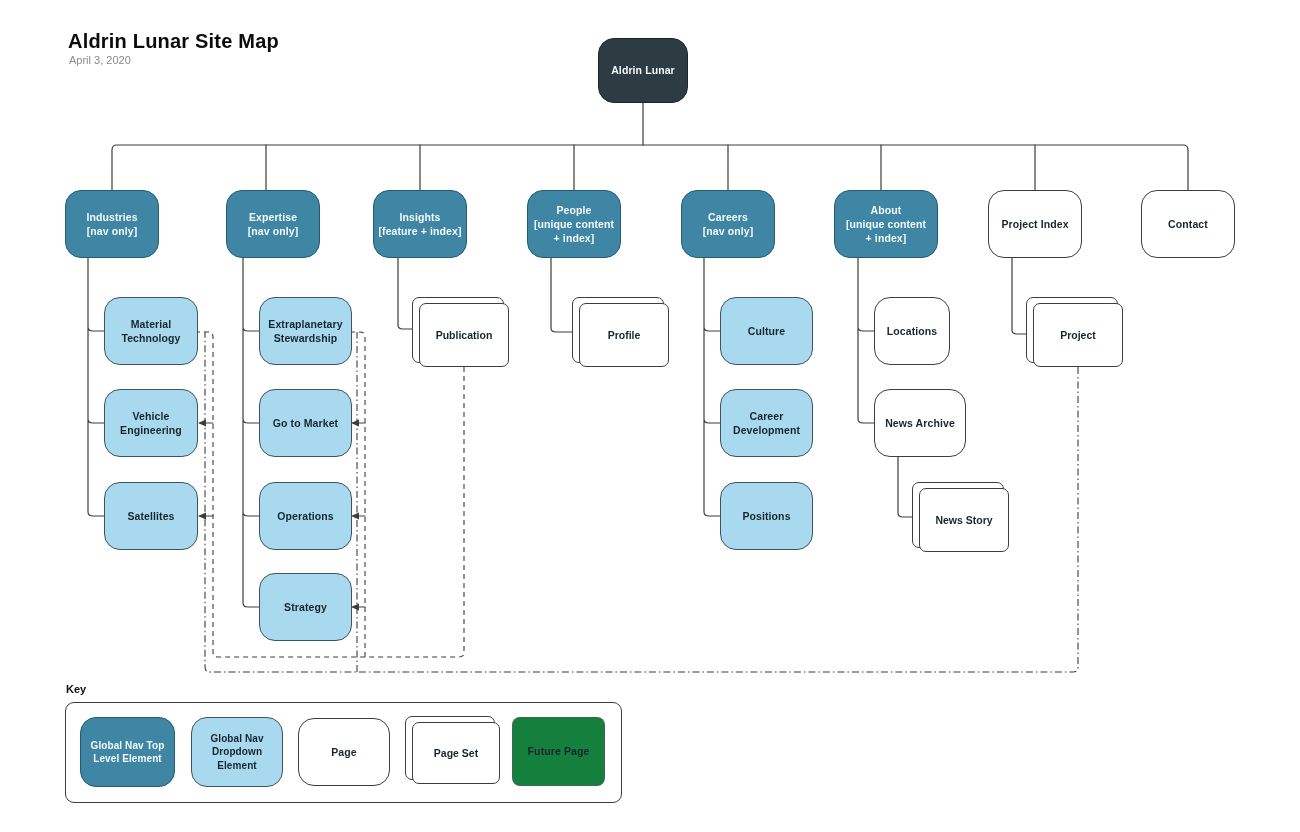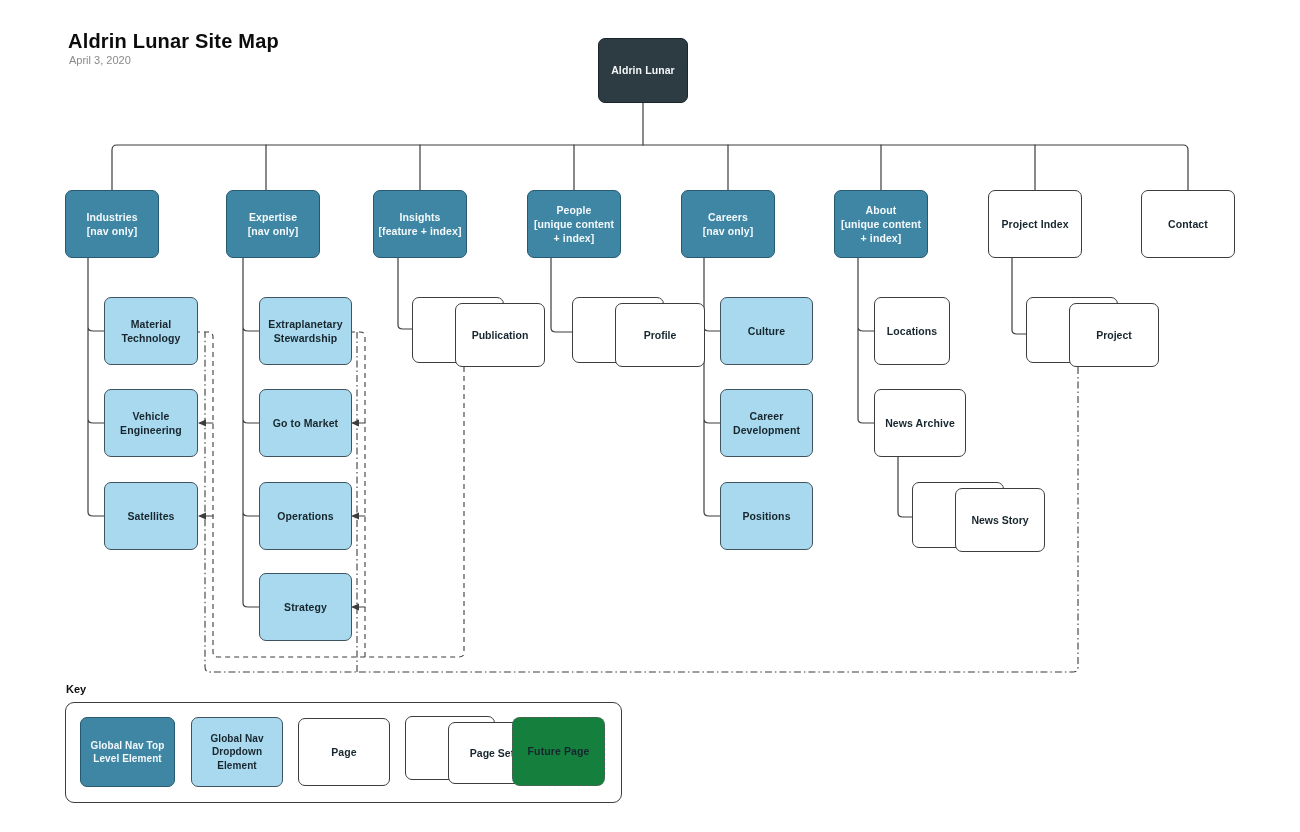--- a/index.html
+++ b/index.html
@@ -3,35 +3,35 @@
 <meta charset="utf-8">
 <style>
   html,body{margin:0;padding:0;background:#ffffff;}
   #canvas{
     position:relative;width:1300px;height:832px;background:#ffffff;overflow:hidden;
     font-family:"Liberation Sans","DejaVu Sans",sans-serif;
   }
   #wires{position:absolute;left:0;top:0;pointer-events:none;}
   .node{
     position:absolute;display:flex;align-items:center;justify-content:center;
-    text-align:center;border-radius:7px;box-sizing:border-box;
+    text-align:center;border-radius:16px;box-sizing:border-box;
     font-size:10.5px;font-weight:700;line-height:1.35;white-space:pre-line;
     padding:3px;letter-spacing:.1px;
   }
   .dark{background:#2d3b43;color:#f4f7f8;border:1px solid #1b262c;}
   .teal{background:#3e86a4;color:#f4f9fb;border:1px solid #265a70;}
   .lite{background:#a8d9ee;color:#17262e;border:1px solid #3f545e;}
   .page{background:#ffffff;color:#17262e;border:1px solid #3d3d3d;font-weight:600;}
   .future{background:#15803d;color:#17262e;border:1.6px dashed #5a5a5a;font-weight:600;border-radius:8px;}
   .pageset{position:absolute;}
   .ps-back{position:absolute;left:0;top:0;width:90px;height:64px;background:#fff;
     border:1px solid #3d3d3d;border-radius:7px;}
   .ps-front{position:absolute;left:7px;top:6px;width:90px;height:64px;background:#fff;
     border:1px solid #3d3d3d;border-radius:7px;display:flex;align-items:center;justify-content:center;
-    text-align:center;font-size:10.5px;font-weight:600;color:#17262e;white-space:pre-line;padding:2px;box-sizing:border-box;margin-left:36px;}
+    text-align:center;font-size:10.5px;font-weight:600;color:#17262e;white-space:pre-line;padding:2px;box-sizing:border-box;}
   .title{position:absolute;left:68px;top:30px;font-size:20px;font-weight:800;color:#0c0c0c;letter-spacing:.2px;}
   .date{position:absolute;left:69px;top:54px;font-size:11px;color:#8a8a8a;}
   .key-title{position:absolute;left:66px;top:683px;font-size:11px;font-weight:700;color:#0c0c0c;}
   .key-box{position:absolute;left:65px;top:702px;width:555px;height:99px;background:#fff;
     border:1px solid #3d3d3d;border-radius:9px;}
 </style>
 </head>
 <body>
 
 <div id="canvas">
@@ -91,21 +91,21 @@
 [nav only]</div>
   <div class="node teal" style="left:226px;top:190px;width:94px;height:68px">Expertise
 [nav only]</div>
   <div class="node teal" style="left:373px;top:190px;width:94px;height:68px">Insights
 [feature + index]</div>
   <div class="node teal" style="left:527px;top:190px;width:94px;height:68px">People
 [unique content
 + index]</div>
   <div class="node teal" style="left:681px;top:190px;width:94px;height:68px">Careers
 [nav only]</div>
-  <div class="node teal" style="left:834px;top:190px;width:94px;height:68px">About
+  <div class="node teal" style="left:834px;top:190px;width:104px;height:68px">About
 [unique content
 + index]</div>
   <div class="node page" style="left:988px;top:190px;width:94px;height:68px">Project Index</div>
   <div class="node page" style="left:1141px;top:190px;width:94px;height:68px">Contact</div>
 
   <div class="node lite" style="left:104px;top:297px;width:94px;height:68px">Material
 Technology</div>
   <div class="node lite" style="left:104px;top:389px;width:94px;height:68px">Vehicle
 Engineering</div>
   <div class="node lite" style="left:104px;top:482px;width:94px;height:68px">Satellites</div>

